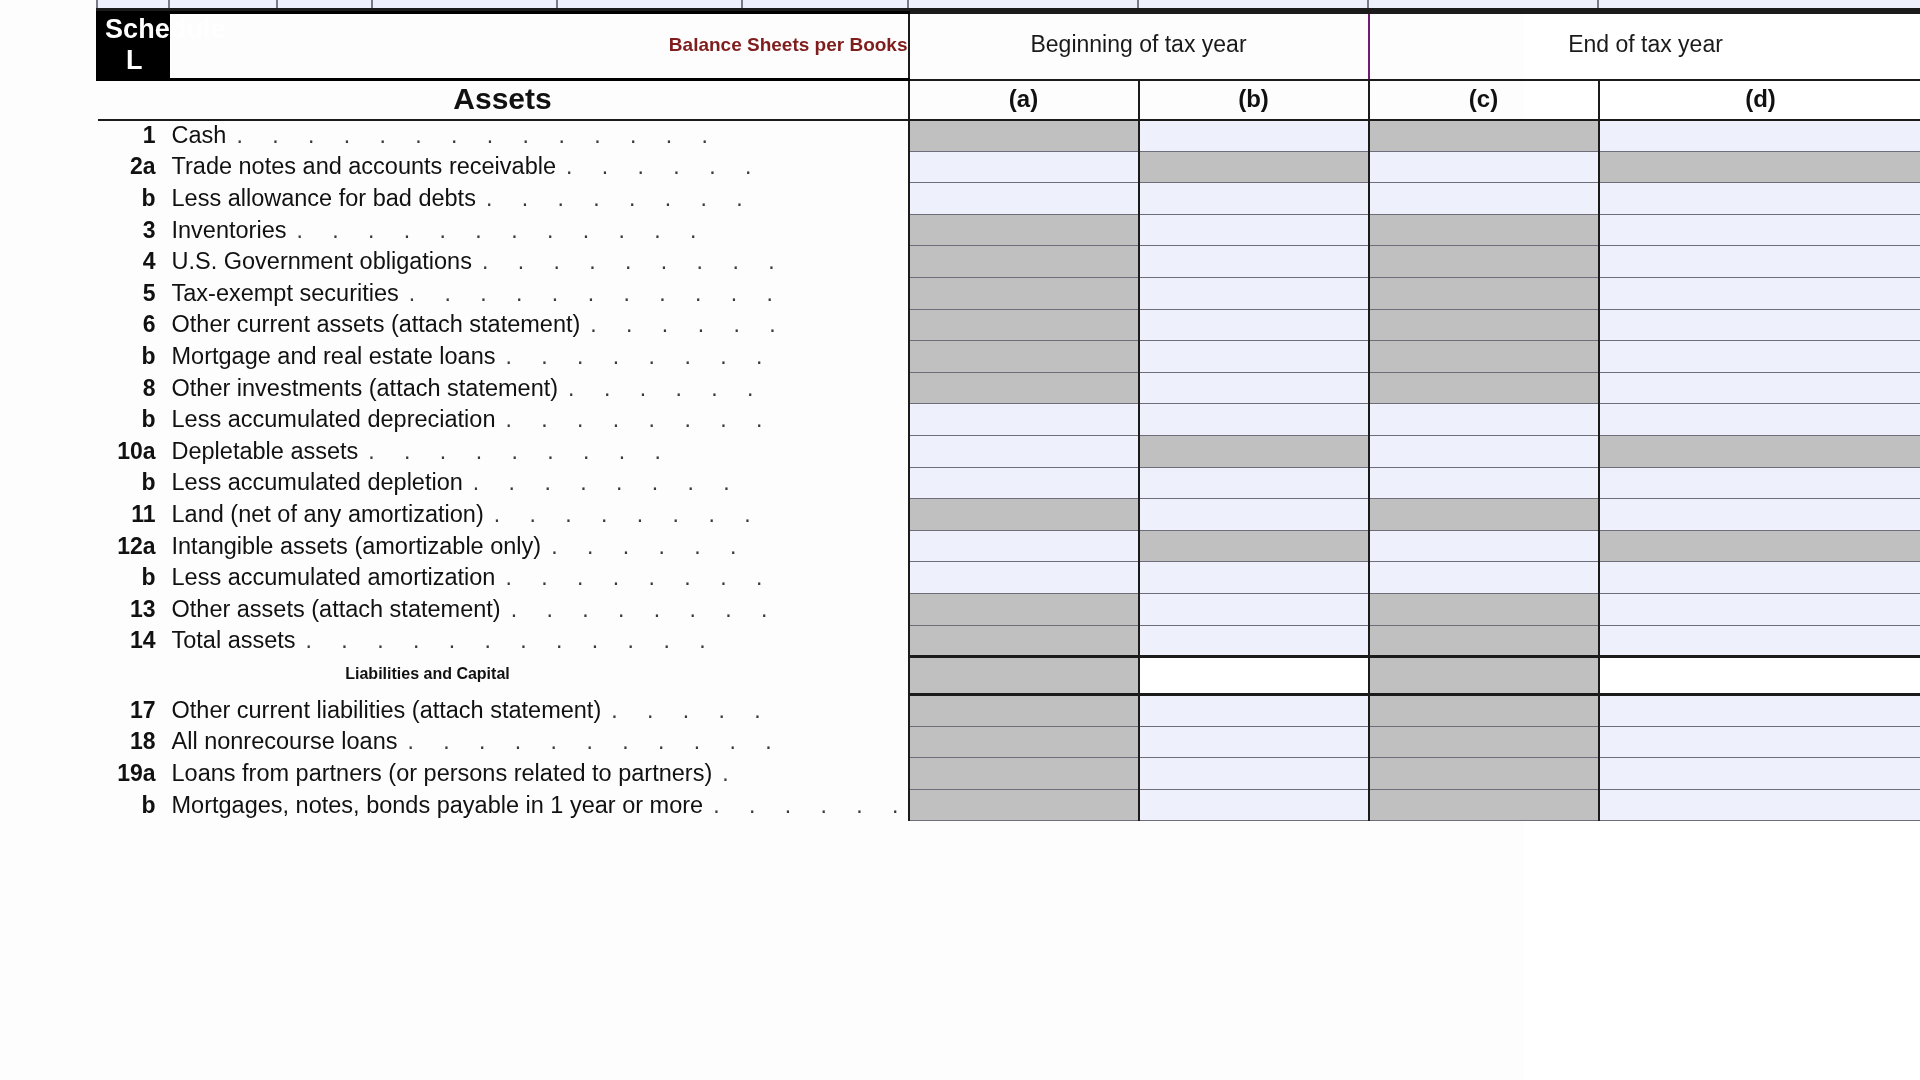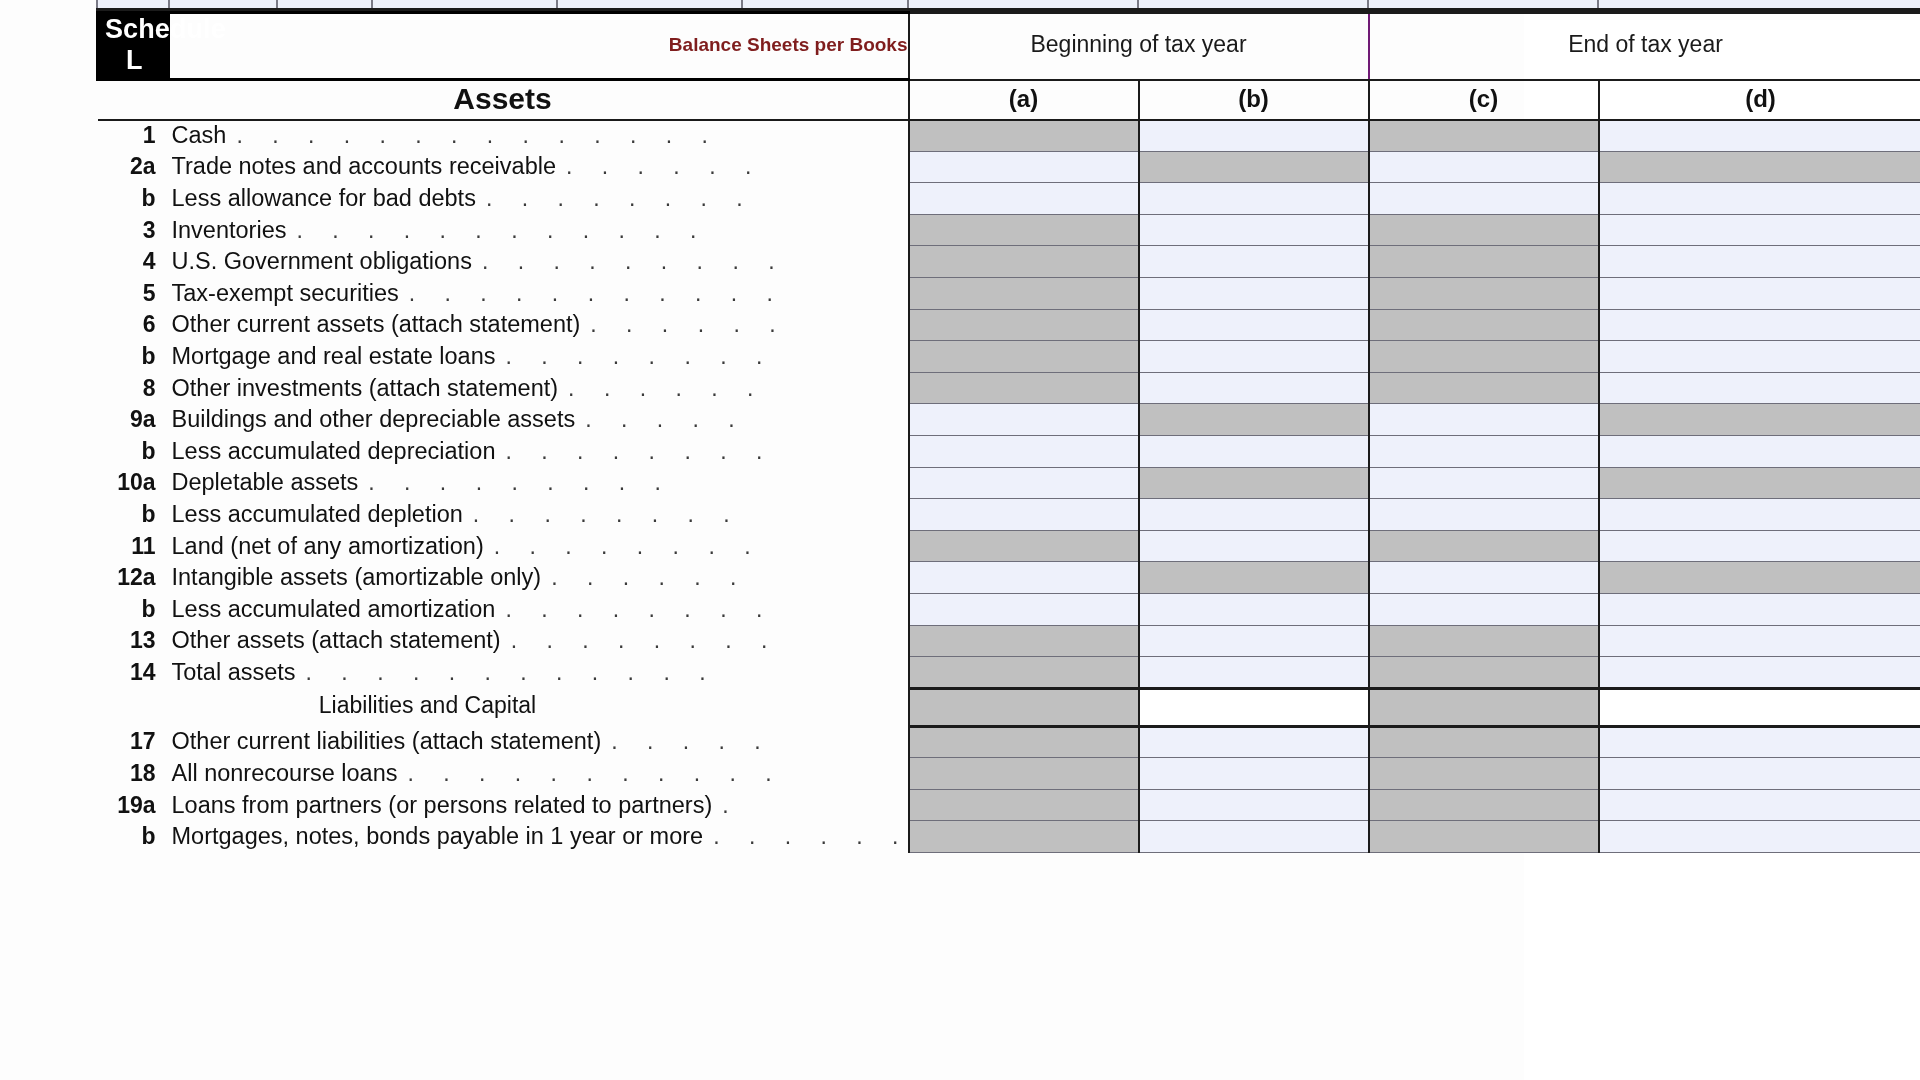--- a/index.html
+++ b/index.html
@@ -160,22 +160,22 @@
 
   tr.line td.num, tr.line td.desc { border-bottom: none; }
 
   
   tr.thick-below td.cell { border-bottom: 3px solid #1b1b1b; }
   tr.thick-below td.desc { border-bottom: none; }
 
   
   tr.section-row { height: 38px; }
   td.section-head {
-    font-size: 23px;
-    font-weight: normal;
+    font-size: 16px;
+    font-weight: bold;
     color: #111;
     text-align: center;
     padding-right: 150px;
     padding-bottom: 3px;
     border-right: 2px solid #1b1b1b;
   }
 </style>
 </head>
 <body>
 
@@ -331,33 +331,20 @@
               <span class="desc-text">Other investments (attach statement)</span>
               <span class="leaders">. . . . . .</span>
             </div>
           </td>
           <td class="cell gy"></td>
           <td class="cell lt"></td>
           <td class="cell gy"></td>
           <td class="cell lt last"></td>
         </tr>
         <tr class="line">
-          <td class="num">9a</td>
-          <td class="desc">
-            <div class="desc-inner">
-              <span class="desc-text">Buildings and other depreciable assets</span>
-              <span class="leaders">. . . . .</span>
-            </div>
-          </td>
-          <td class="cell lt"></td>
-          <td class="cell gy"></td>
-          <td class="cell lt"></td>
-          <td class="cell gy last"></td>
-        </tr>
-        <tr class="line">
           <td class="num">b</td>
           <td class="desc">
             <div class="desc-inner">
               <span class="desc-text">Less accumulated depreciation</span>
               <span class="leaders">. . . . . . . .</span>
             </div>
           </td>
           <td class="cell lt"></td>
           <td class="cell lt"></td>
           <td class="cell lt"></td>

